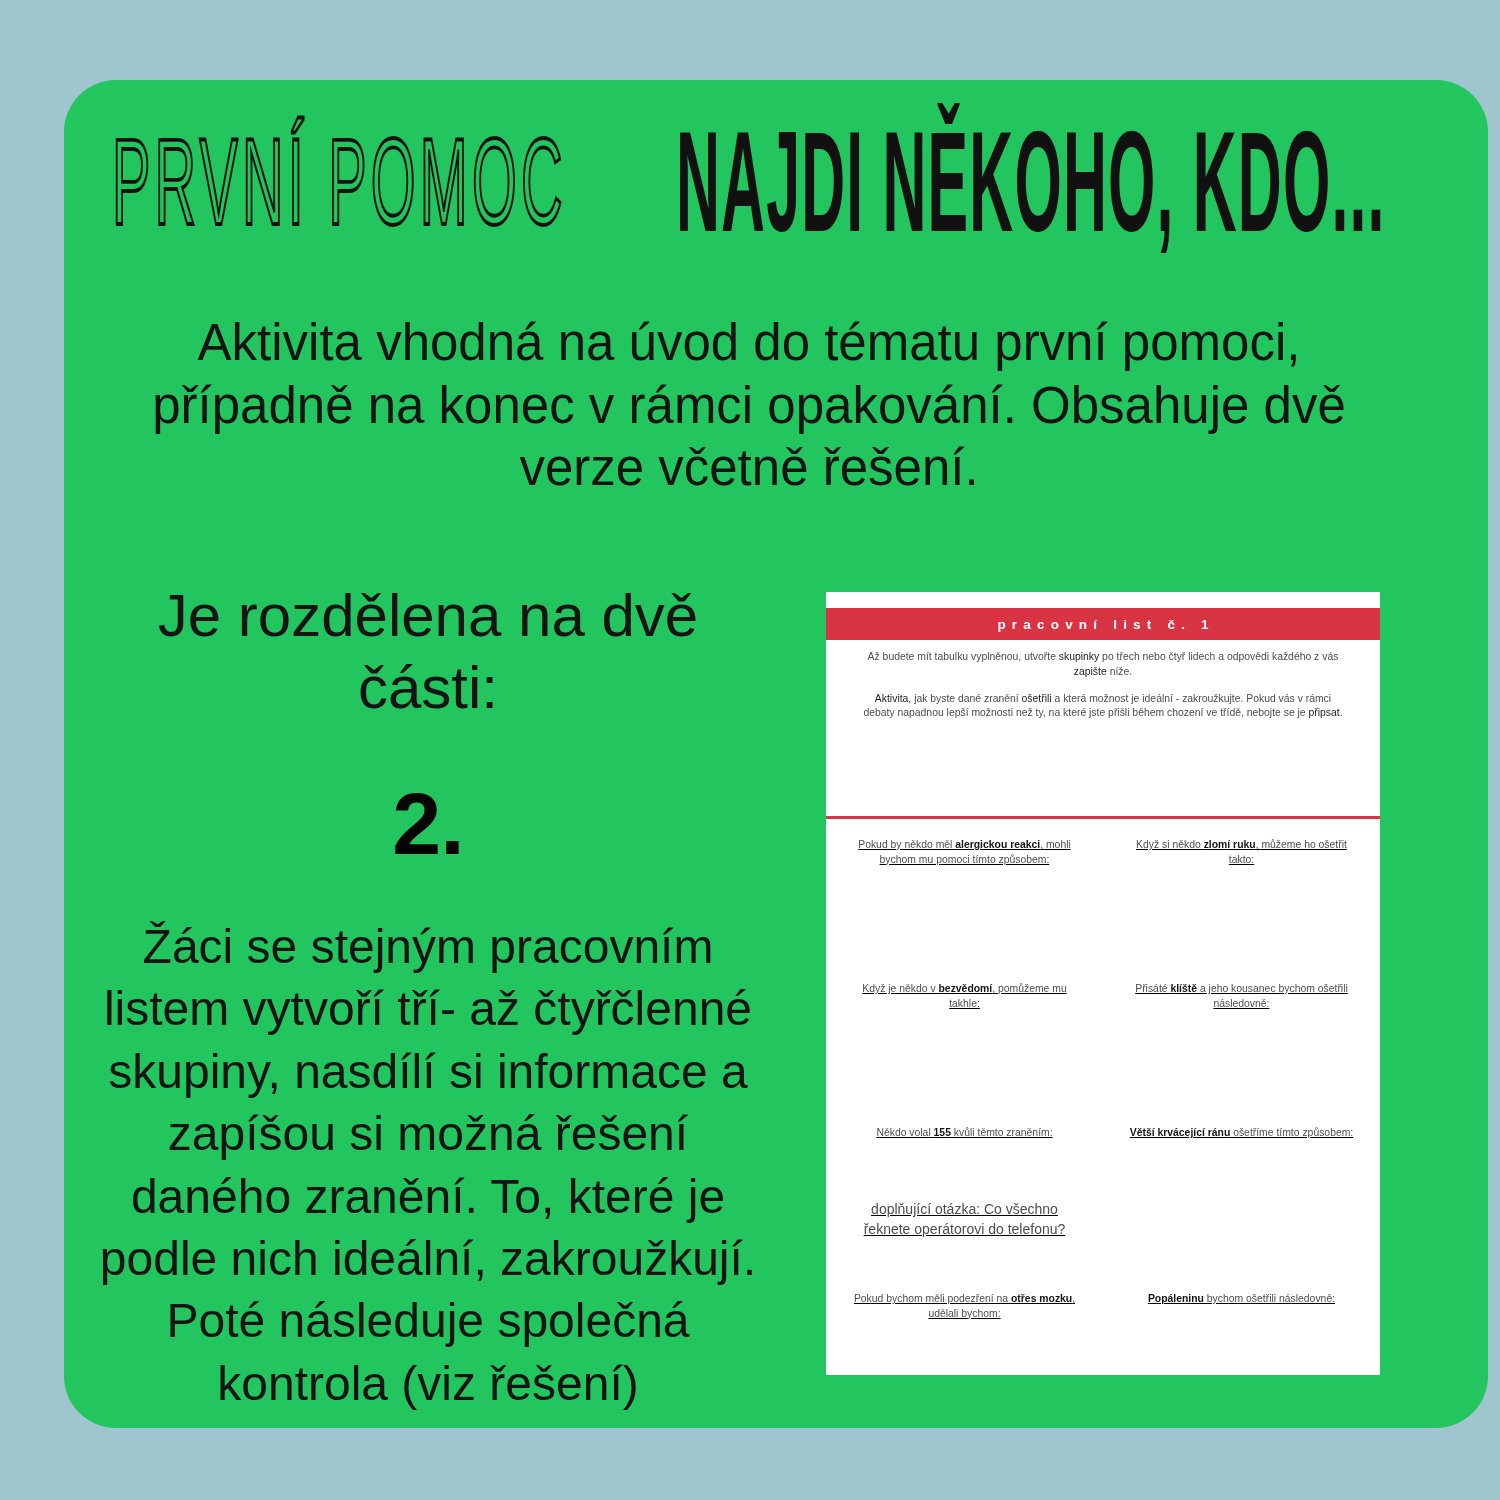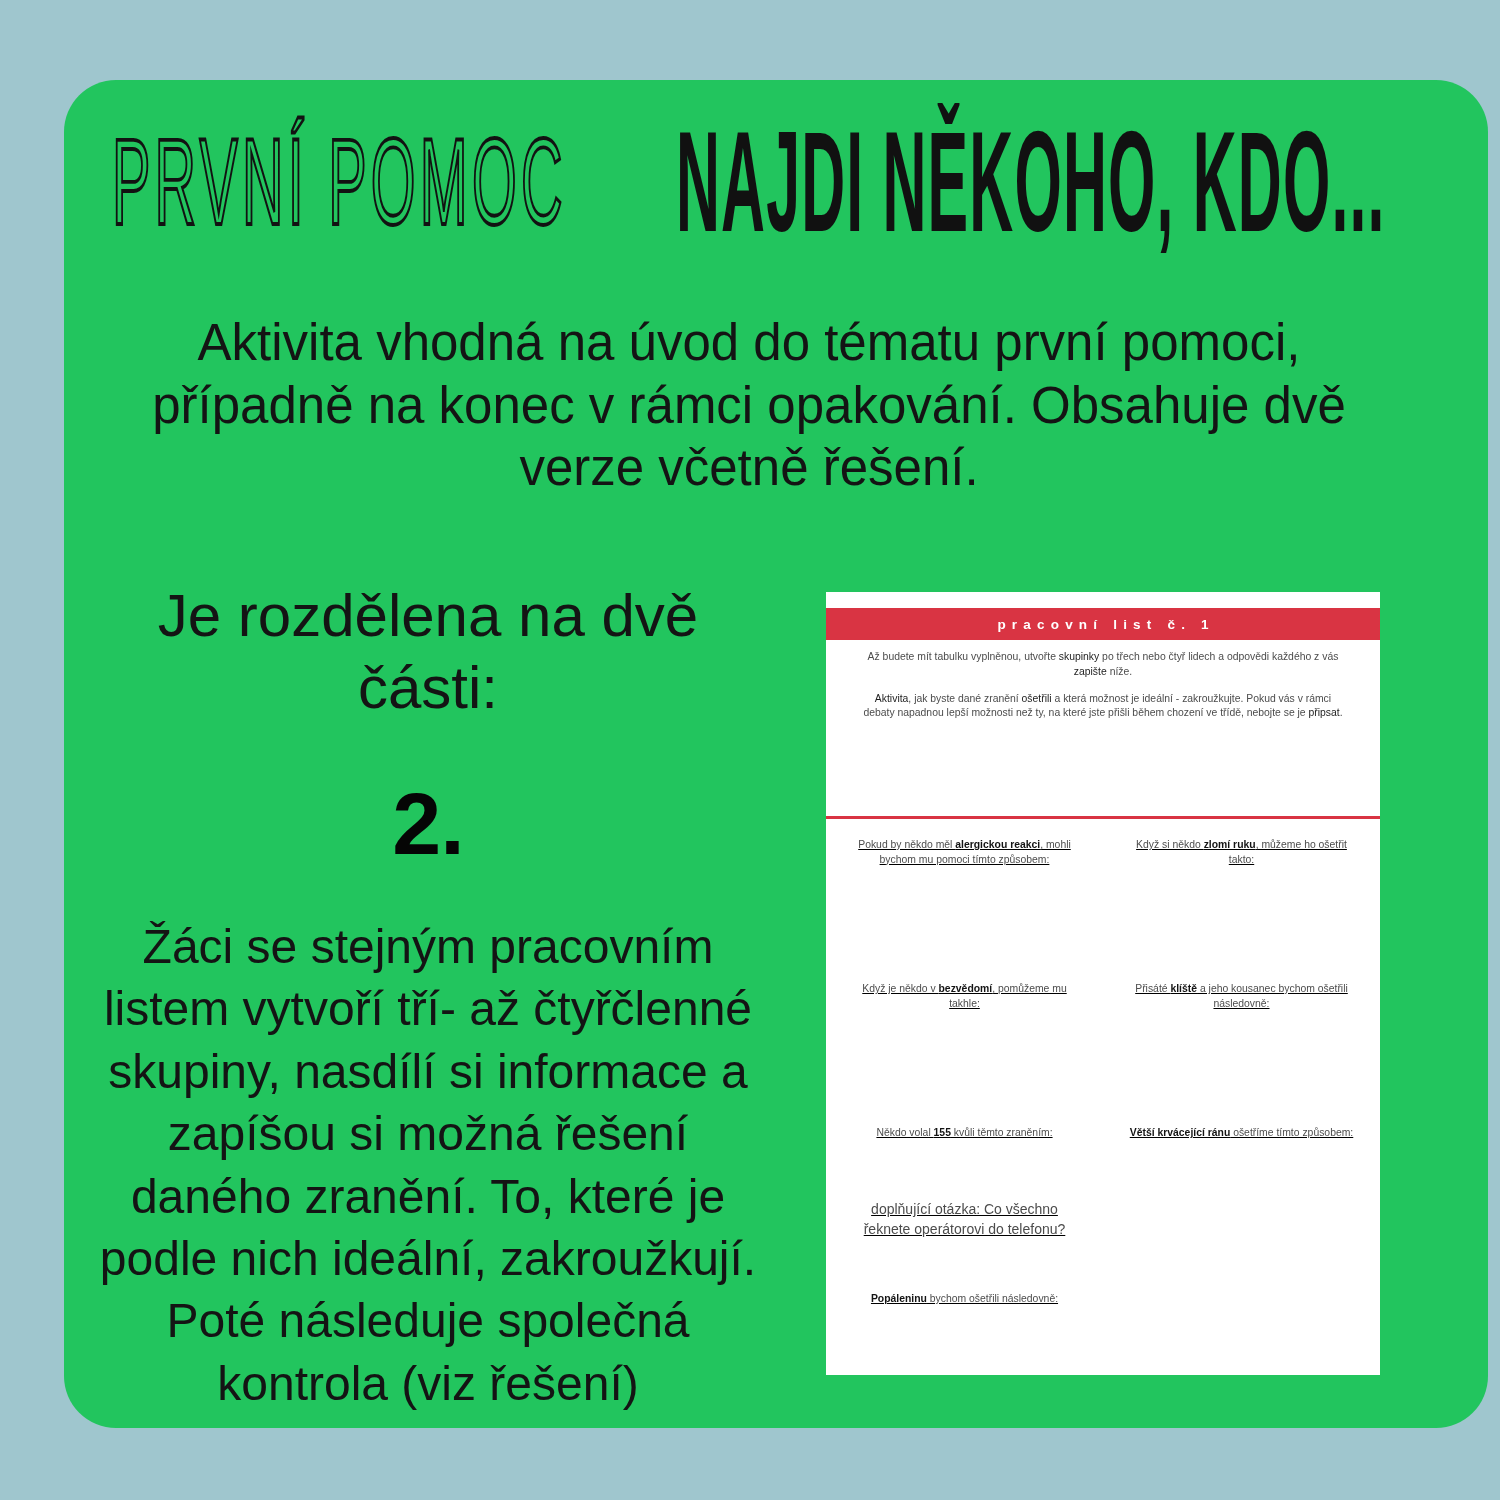--- a/index.html
+++ b/index.html
@@ -232,19 +232,20 @@
         <div class="cell short"><span>Někdo volal </span><b>155</b><span> kvůli těmto zraněním:</span></div>
         <div class="cell short"><span></span><b>Větší krvácející ránu</b><span> ošetříme tímto způsobem:</span></div>
       </div>
 
       <div class="grid-row">
         <div class="cell note"><span>doplňující otázka: Co všechno řeknete operátorovi do telefonu?</span></div>
         <div class="cell blank"></div>
       </div>
 
       <div class="grid-row">
+        <div class="cell mid"><span>Pokud bychom měli podezření na </span><b>otřes mozku</b><span>, udělali bychom:</span></div>
         <div class="cell mid"><span></span><b>Popáleninu</b><span> bychom ošetřili následovně:</span></div>
       </div>
 
     </div>
   </div>
 
 </div>
 
 </body></html>

